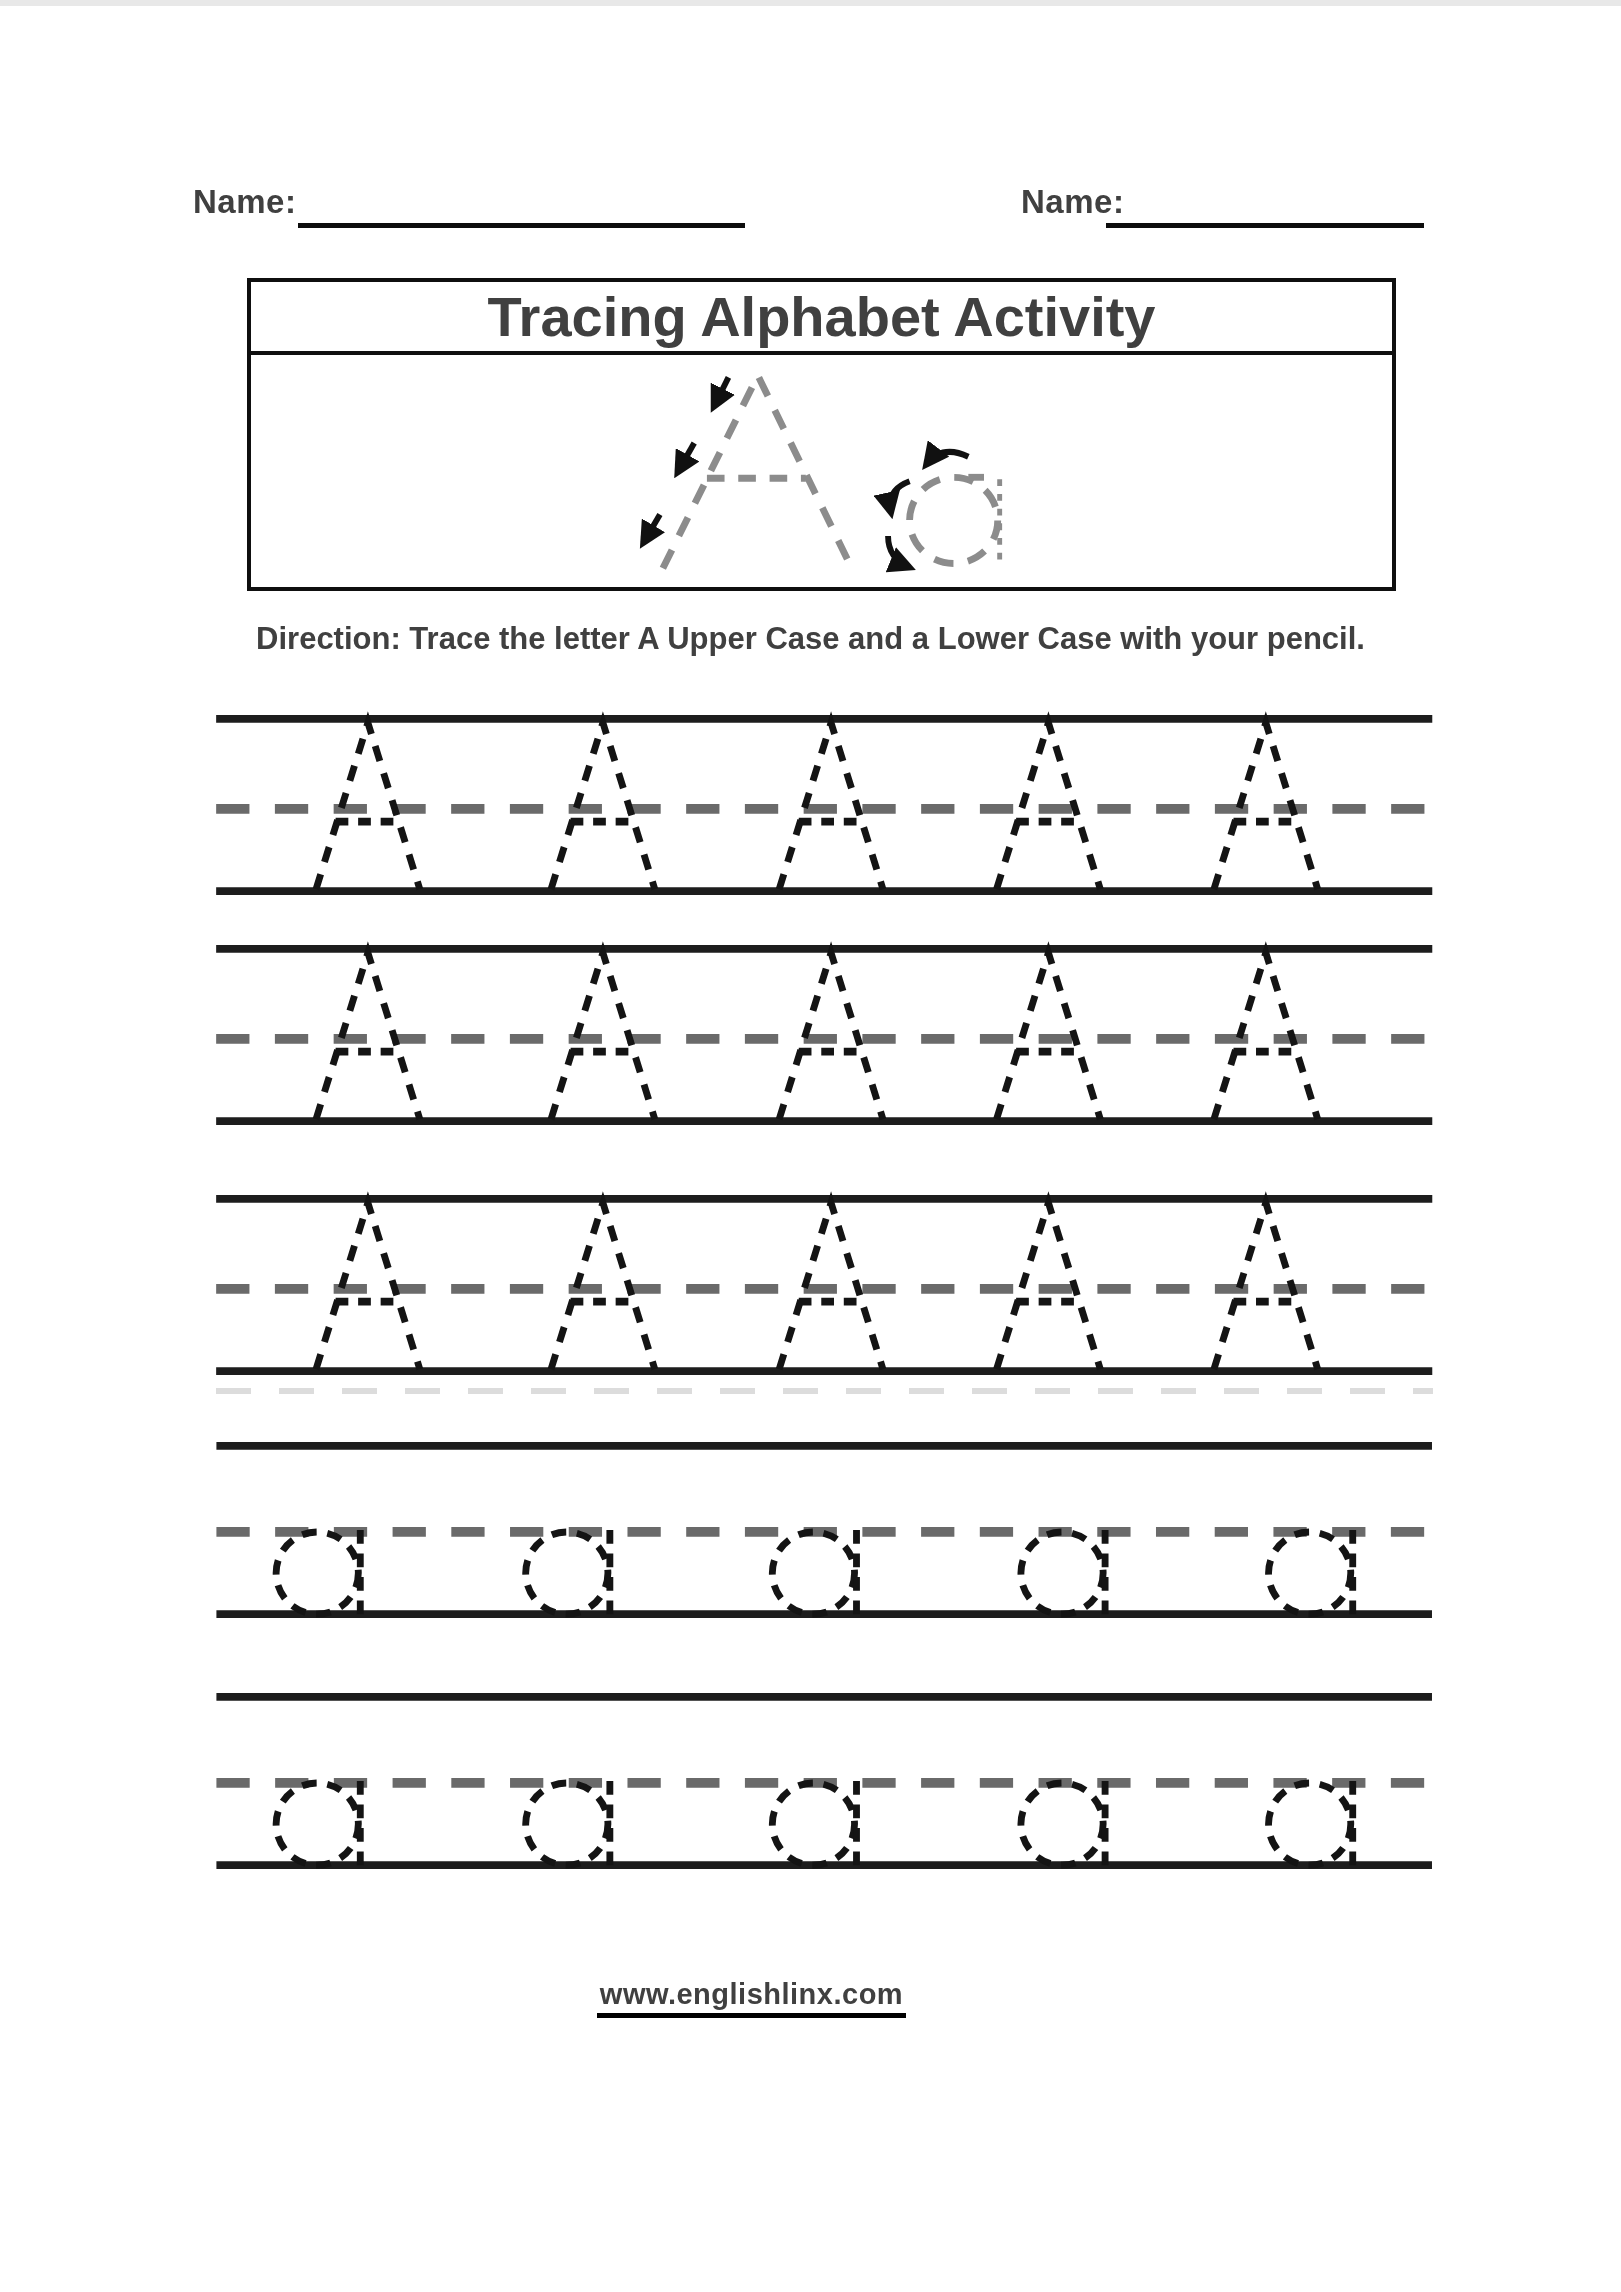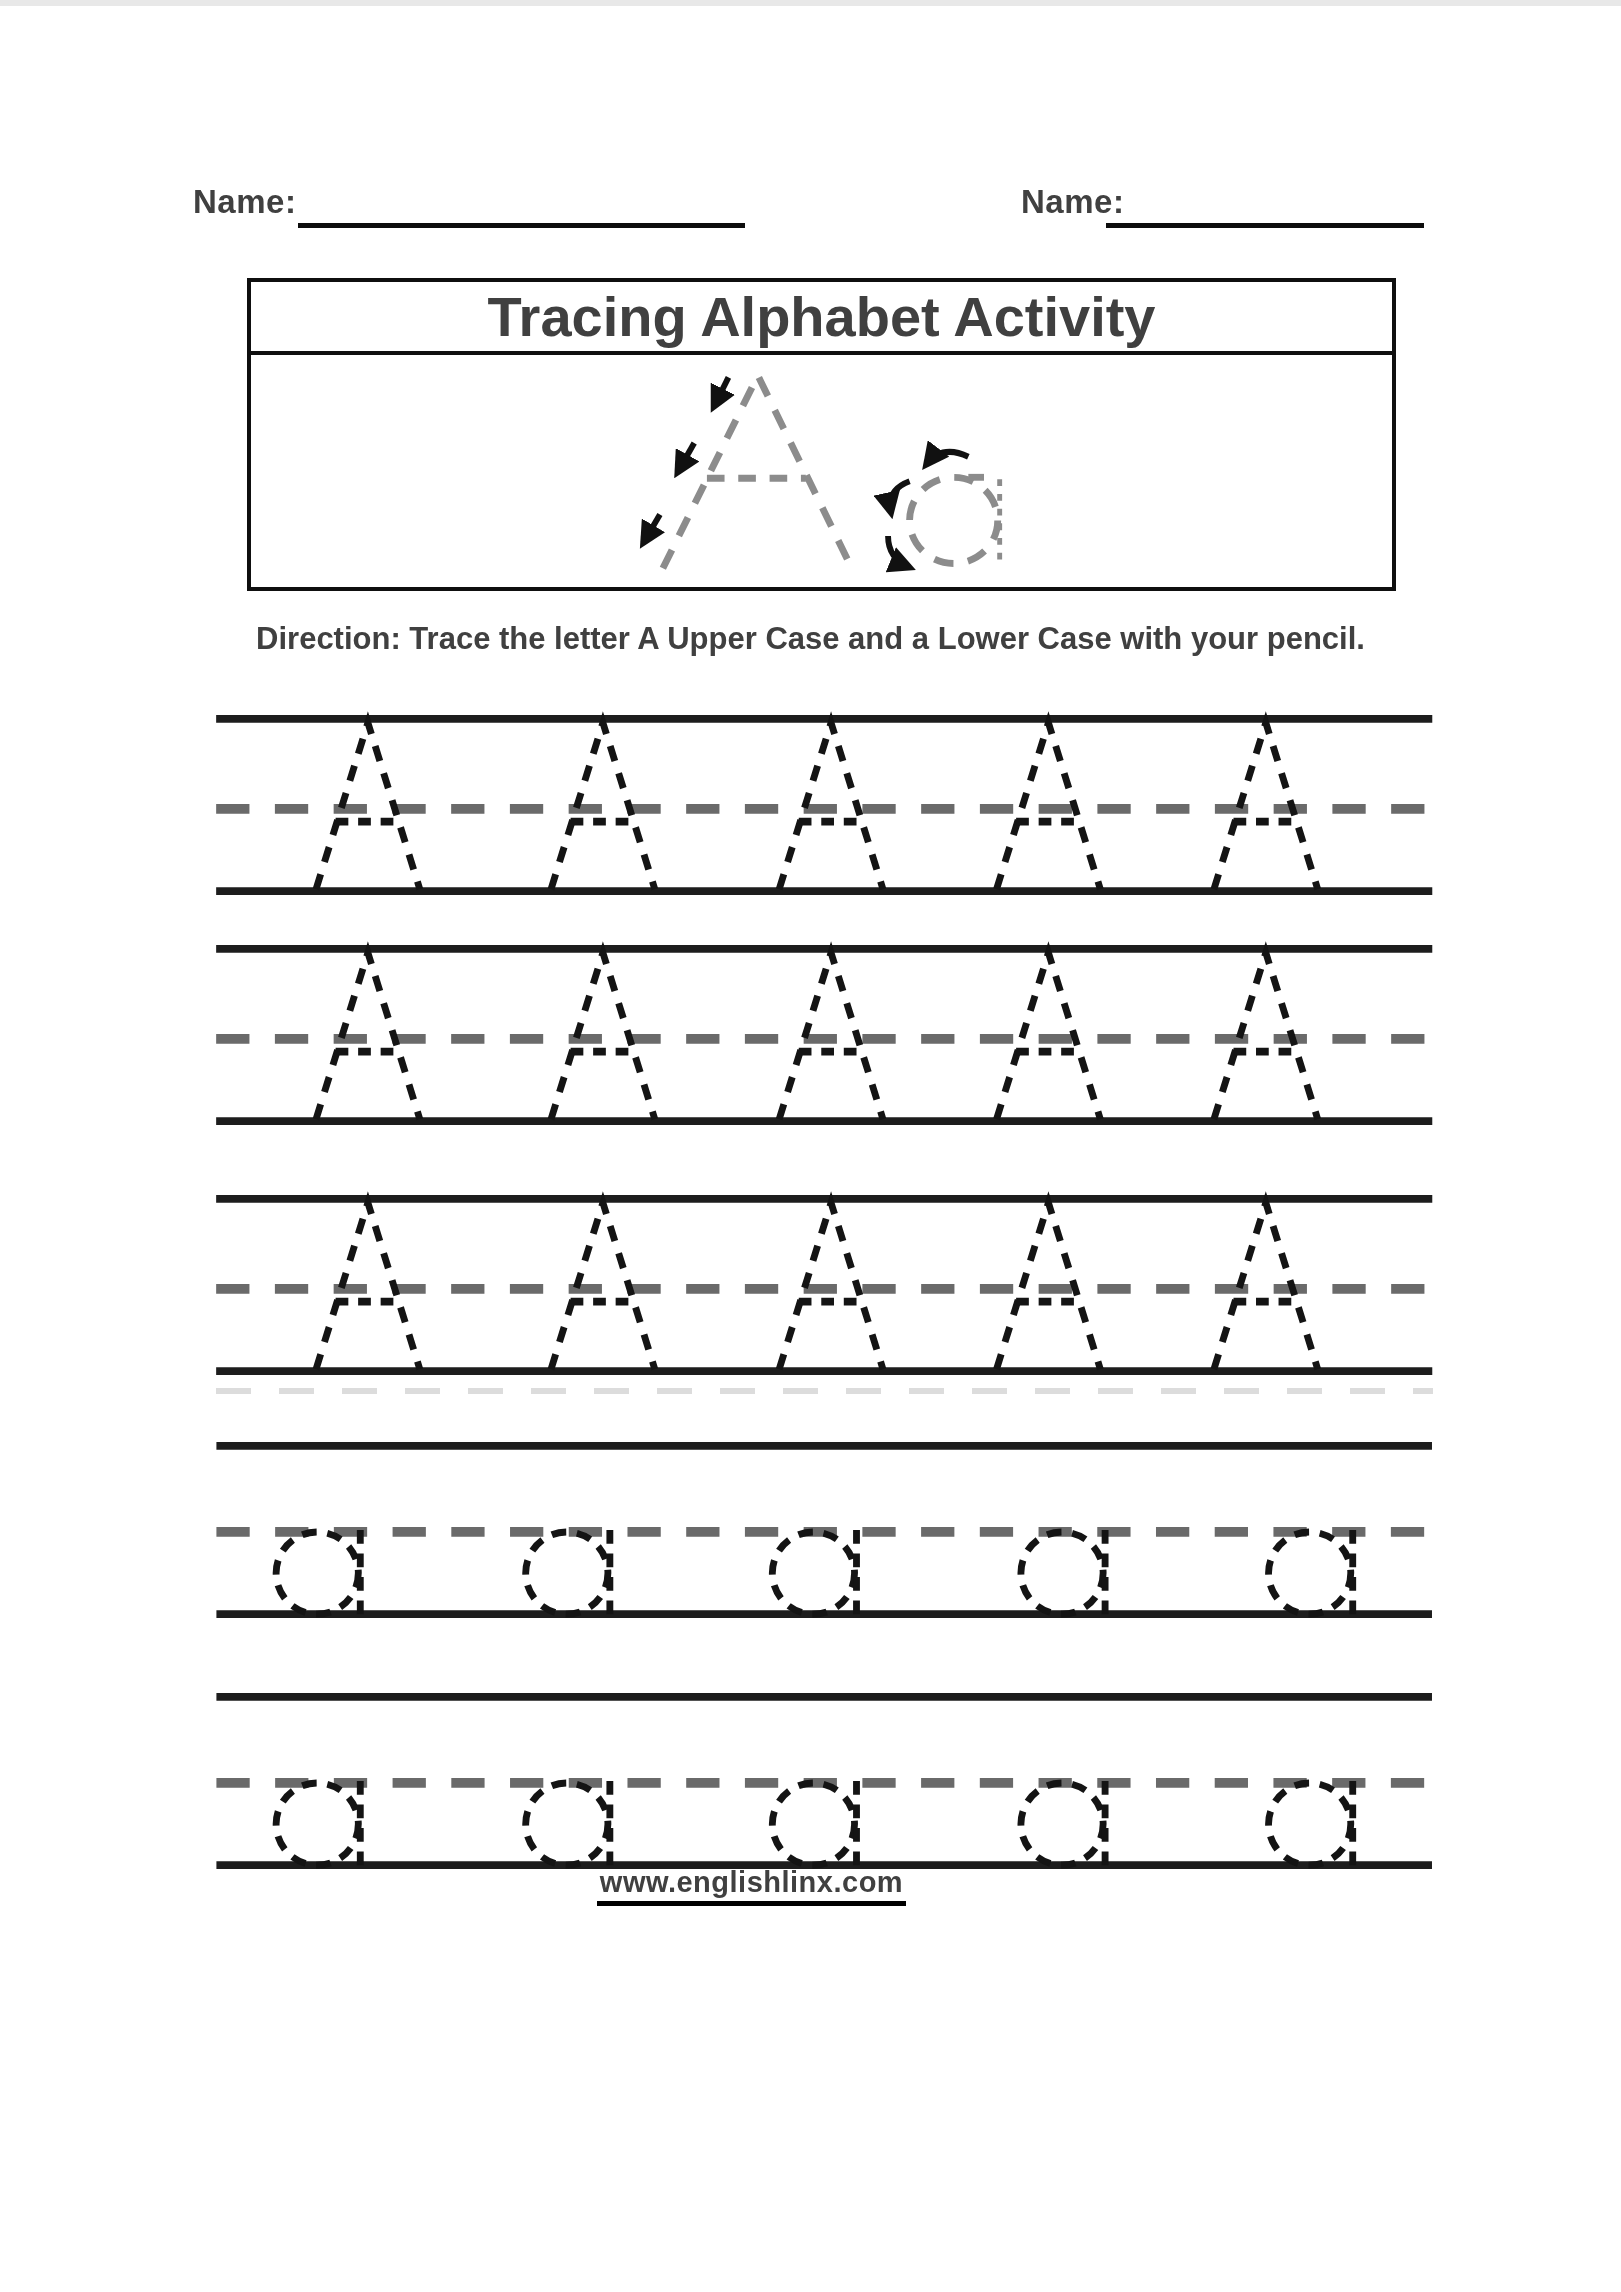--- a/index.html
+++ b/index.html
@@ -31,21 +31,21 @@
     font-size:31px; font-weight:bold; letter-spacing:0px; white-space:nowrap;
   }
 
   .trace-row { position:absolute; left:0; width:1621px; display:block; }
 
   .faint-line {
     position:absolute; left:216px; top:1382px; width:1217px; height:5.9px;
     background:repeating-linear-gradient(90deg,#dcdcdc 0 35px,transparent 35px 63px);
   }
 
-  .footer { position:absolute; left:0; top:1860px; width:1503px; text-align:center; }
+  .footer { position:absolute; left:0; top:1972px; width:1503px; text-align:center; }
   .footer span {
     font-size:29px; font-weight:bold; letter-spacing:0.5px;
     border-bottom:5.9px solid #000; padding:0 2.9px 2.9px 2.9px;
   }
 </style>
 </head>
 <body>
 
 <div class="page">
 

